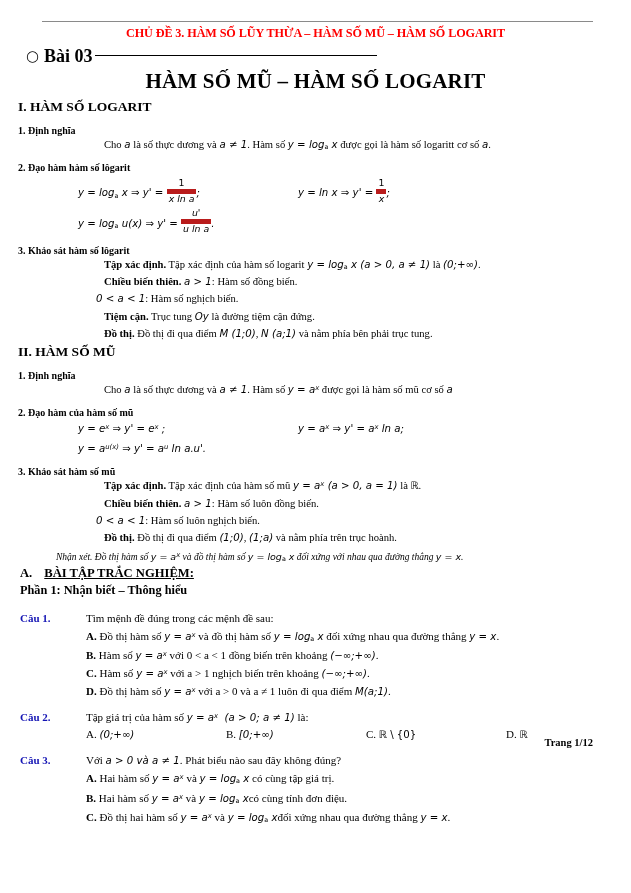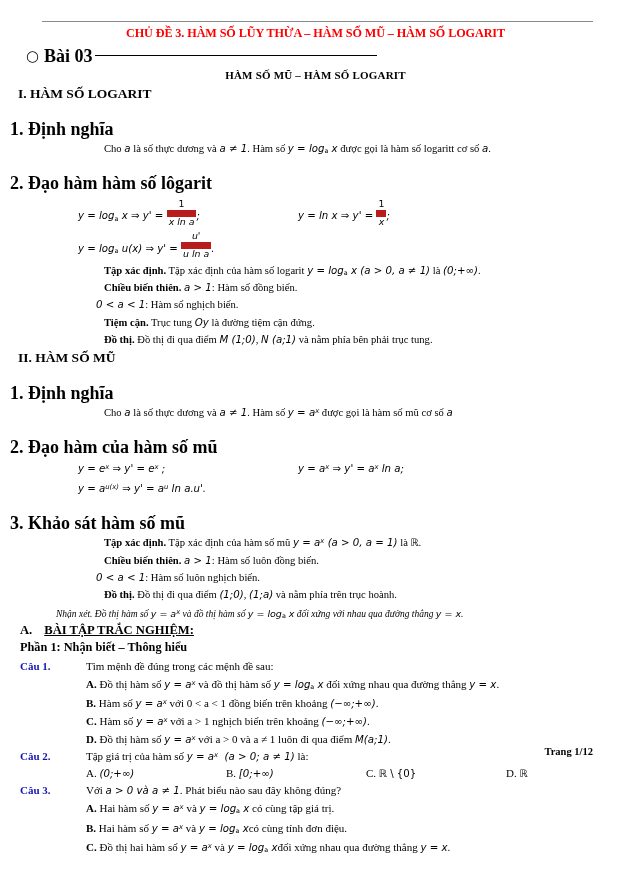--- a/index.html
+++ b/index.html
@@ -69,35 +69,35 @@
     flex: 0 0 auto;
     width: 282px;
     border-bottom: 1.3px solid #000;
     margin-left: 2px;
     margin-bottom: 3px;
     height: 0;
   }
   .subject-title {
     text-align: center;
     font-weight: bold;
-    font-size: 11px;
+    font-size: 21px;
     margin: 2px 0 5px 0;
     letter-spacing: 0.2px;
   }
   .sec-title {
     font-size: 13.5px;
     font-weight: bold;
     margin: 2px 0 3px 0;
     padding-left: 18px;
   }
   .sub-title {
-    font-size: 18px;
-    font-weight: bold;
-    margin: 17px 0 2px 0;
-    padding-left: 10px;
+    font-size: 10px;
+    font-weight: bold;
+    margin: 10px 0 2px 0;
+    padding-left: 18px;
   }
 
   
   .para {
     font-size: 10.6px;
     margin: 2px 0 3px 0;
     padding-left: 40px;
     line-height: 1.35;
   }
   .para-ind {
@@ -136,21 +136,21 @@
   .frac > .num {
     display: block;
     font-size: 9.4px;
     line-height: 1.1;
     padding: 0 2px;
   }
   .frac > .den {
     display: block;
     font-size: 9.4px;
     line-height: 1.15;
-    border-top: 7px solid #b91c1c;
+    border-top: 5px solid #b91c1c;
     padding: 0 2px;
   }
 
   .formula-row {
     display: flex;
     padding-left: 78px;
     margin: 5px 0 3px 0;
     align-items: flex-start;
   }
   .formula-row .f1 { width: 220px; flex: 0 0 220px; }
@@ -183,21 +183,21 @@
     font-size: 12.3px;
     font-weight: bold;
     padding-left: 20px;
     margin: 2px 0 3px 0;
   }
   .phan .ul { }
 
   .q-row {
     display: flex;
     align-items: flex-end;
-    margin: 5px 0 2px 0;
+    margin: 14px 0 2px 0;
     padding-left: 20px;
     font-size: 11px;
   }
   .q-num {
     color: #1414b4;
     font-weight: bold;
     flex: 0 0 66px;
     font-size: 11px;
   }
   .q-text { flex: 1 1 auto; }
@@ -214,21 +214,21 @@
     padding-left: 86px;
     margin: 5px 0 0 0;
     font-size: 11px;
   }
   .opt-row .oc { flex: 0 0 140px; }
   .opt-row .oc:last-child { flex: 0 0 auto; }
 
   .footer {
     position: absolute;
     right: 38px;
-    bottom: 9px;
+    bottom: 18px;
     font-size: 10.5px;
     font-weight: bold;
   }
   .bb { font-family: "DejaVu Sans", sans-serif; font-style: normal; }
 </style>
 </head>
 <body>
 
 <div class="page">
 
@@ -281,20 +281,21 @@
       <span class="math">
         <span>y = log</span><sub>a</sub>
         <span>u(x) ⇒ y' =</span>
         <span class="frac">
           <span class="num">u'</span>
           <span class="den">u ln a</span>
         </span><span>.</span>
       </span>
     </div>
 
+    <div class="sub-title">3. Khảo sát hàm số lôgarit</div>
     <div class="para para-ind">
       <span class="lead">Tập xác định.</span>
       <span>Tập xác định của hàm số logarit</span>
       <span class="math"><span>y = log</span><sub>a</sub> <span>x  (a &gt; 0,  a ≠ 1)</span></span>
       <span>là</span>
       <span class="math">(0;+∞)</span><span>.</span>
     </div>
     <div class="para para-ind">
       <span class="lead">Chiều biến thiên.</span>
       <span class="math">a &gt; 1</span><span>: Hàm số đồng biến.</span>

